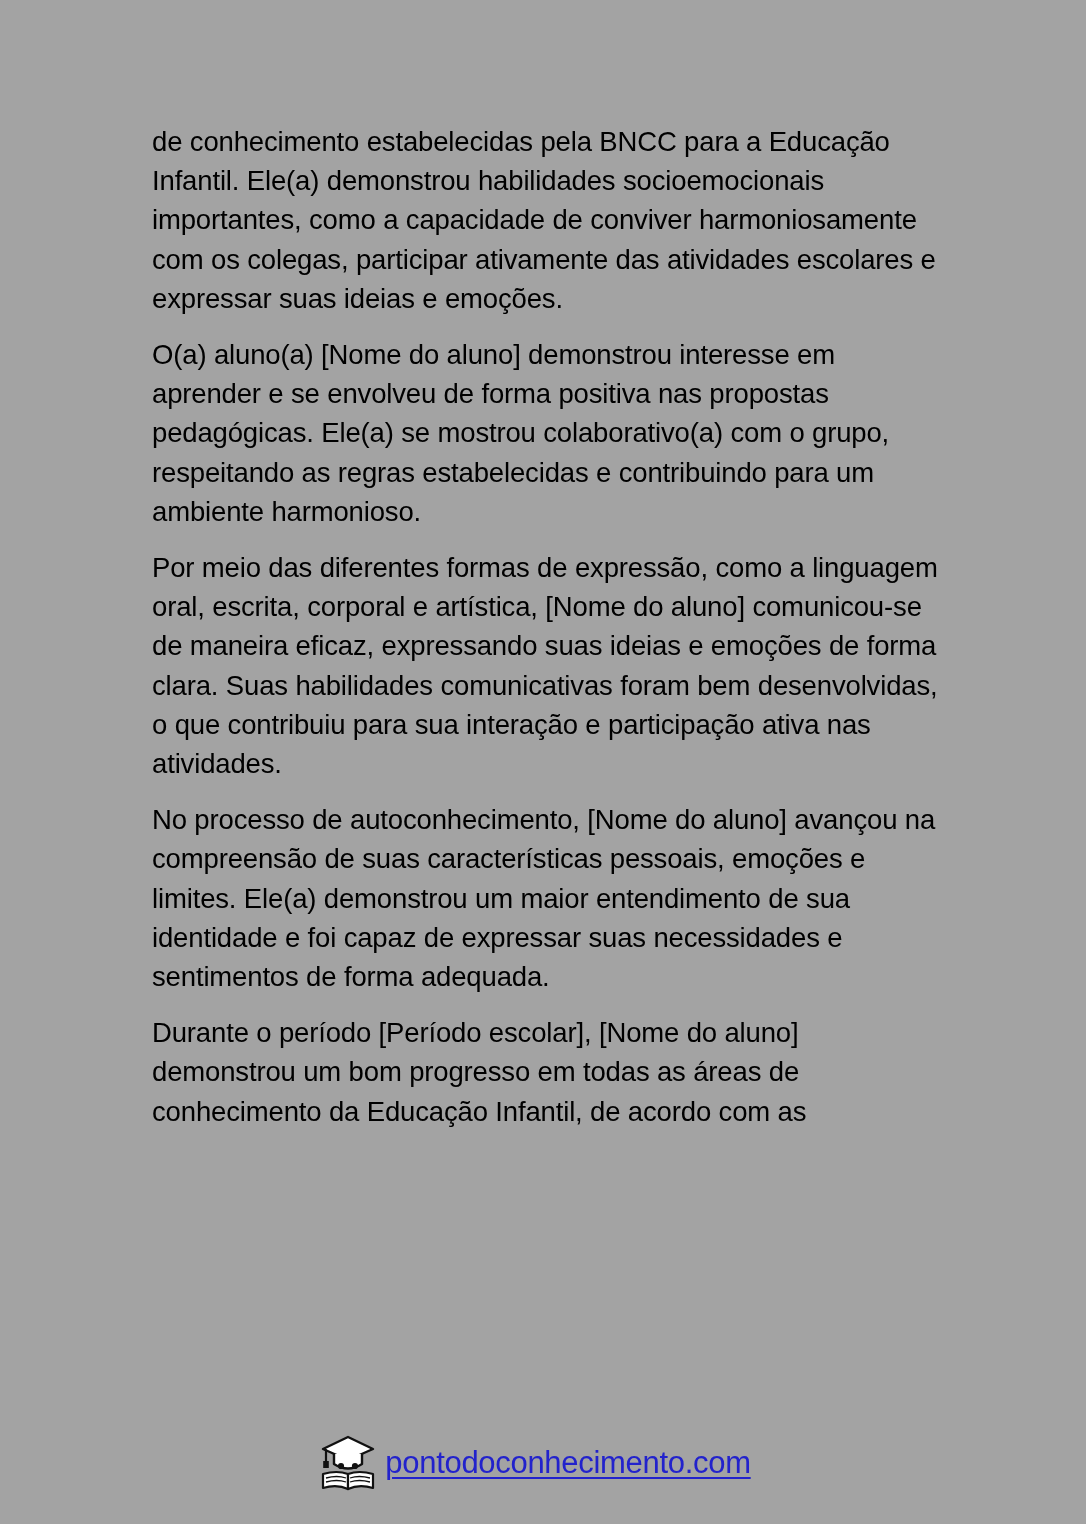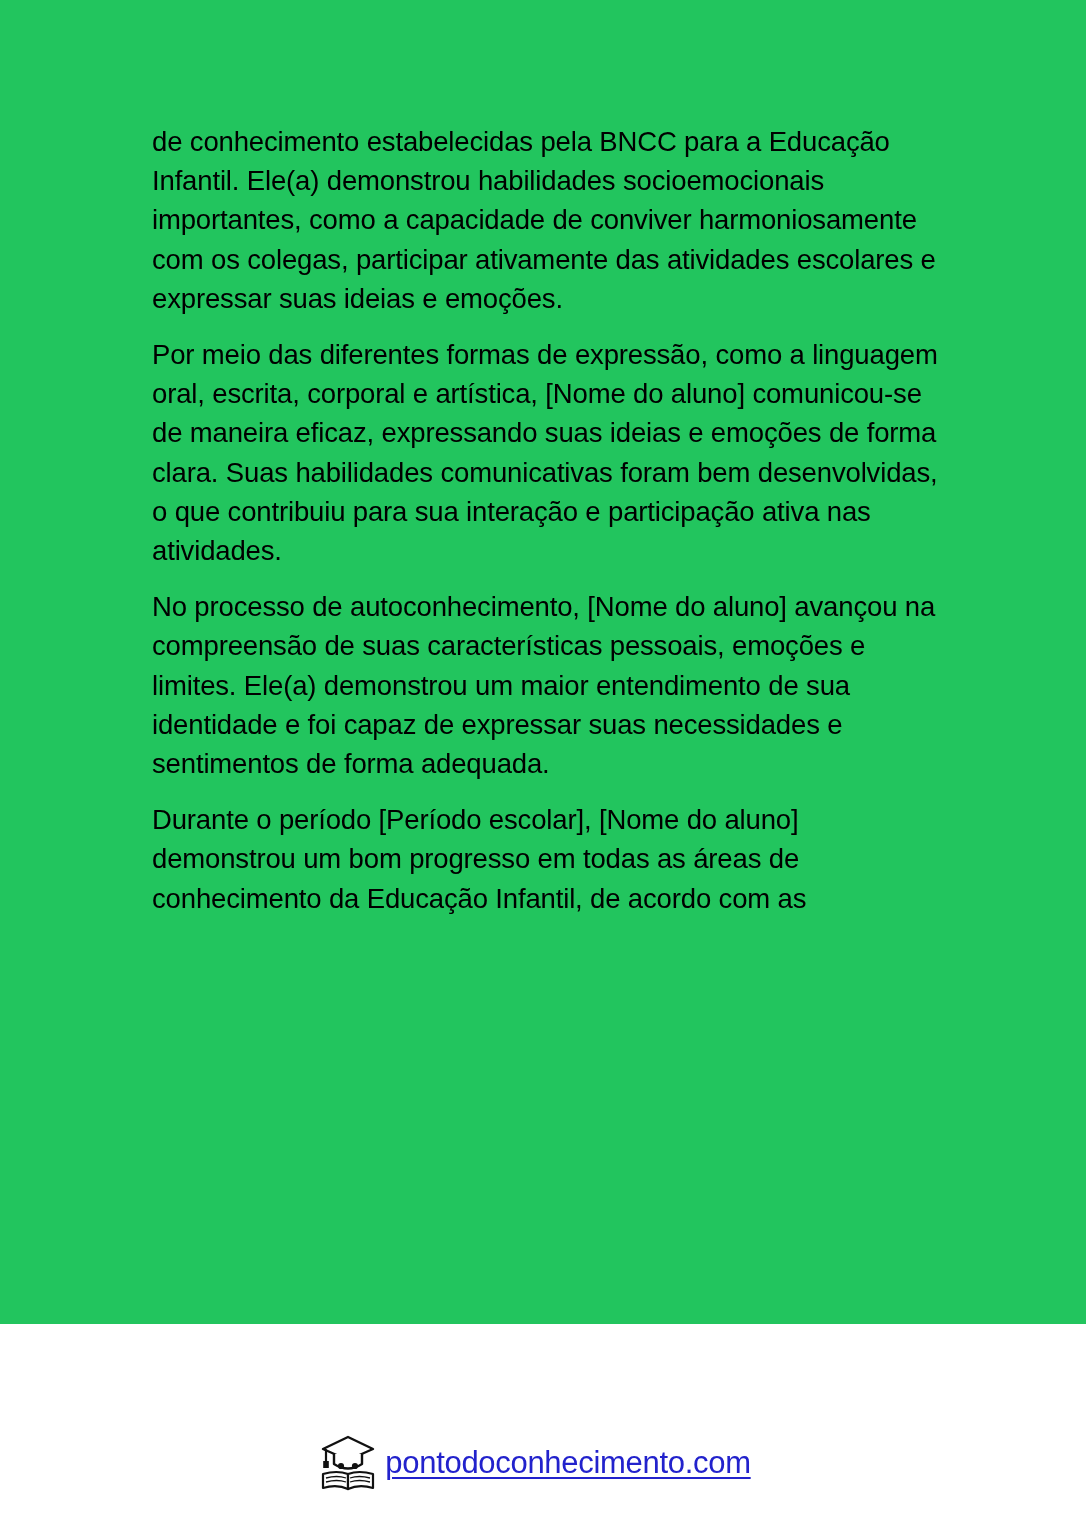--- a/index.html
+++ b/index.html
@@ -11,24 +11,24 @@
   body {
     width: 1086px;
     height: 1536px;
     position: relative;
     font-family: "Liberation Sans", "DejaVu Sans", sans-serif;
     color: #000000;
     overflow: hidden;
   }
   .page {
     width: 1086px;
-    height: 1324px;
+    height: 1524px;
     box-sizing: border-box;
     position: relative;
-    background: #22c55e;
+    background: #a3a3a3;
   }
   .content {
     position: absolute;
     left: 152px;
     top: 122px;
     width: 786px;
   }
   .para {
     font-size: 27.5px;
     line-height: 39.2px;
@@ -69,20 +69,21 @@
     cursor: pointer;
   }
 </style>
 </head>
 <body>
 
 <div class="page">
 
   <div class="content">
     <p class="para">de conhecimento estabelecidas pela BNCC para a Educação Infantil. Ele(a) demonstrou habilidades socioemocionais importantes, como a capacidade de conviver harmoniosamente com os colegas, participar ativamente das atividades escolares e expressar suas ideias e emoções.</p>
+    <p class="para">O(a) aluno(a) [Nome do aluno] demonstrou interesse em aprender e se envolveu de forma positiva nas propostas pedagógicas. Ele(a) se mostrou colaborativo(a) com o grupo, respeitando as regras estabelecidas e contribuindo para um ambiente harmonioso.</p>
     <p class="para">Por meio das diferentes formas de expressão, como a linguagem oral, escrita, corporal e artística, [Nome do aluno] comunicou-se de maneira eficaz, expressando suas ideias e emoções de forma clara. Suas habilidades comunicativas foram bem desenvolvidas, o que contribuiu para sua interação e participação ativa nas atividades.</p>
     <p class="para">No processo de autoconhecimento, [Nome do aluno] avançou na compreensão de suas características pessoais, emoções e limites. Ele(a) demonstrou um maior entendimento de sua identidade e foi capaz de expressar suas necessidades e sentimentos de forma adequada.</p>
     <p class="para">Durante o período [Período escolar], [Nome do aluno] demonstrou um bom progresso em todas as áreas de conhecimento da Educação Infantil, de acordo com as</p>
   </div>
 
   <div class="footer">
     <span>
       <svg class="footer-logo" viewBox="0 0 58 62" xmlns="http://www.w3.org/2000/svg" aria-hidden="true">
 
         <path d="M29 5 L54 17 L29 28 L4 17 Z" fill="#ffffff" stroke="#111111" stroke-width="2.4" stroke-linejoin="round"></path>

